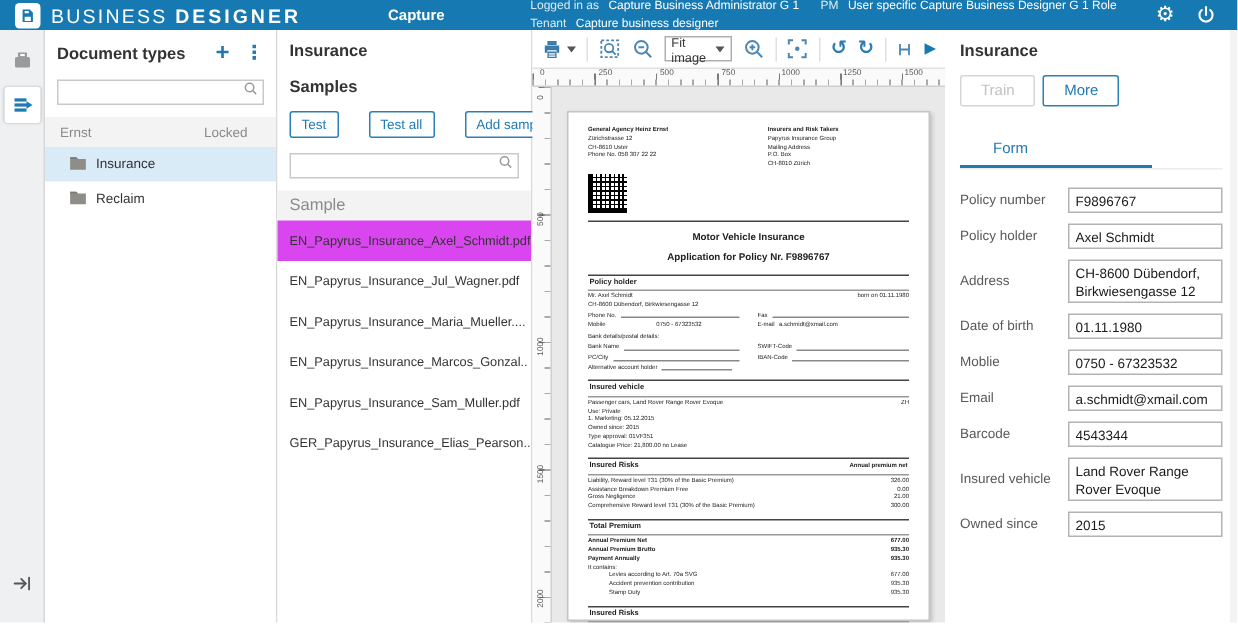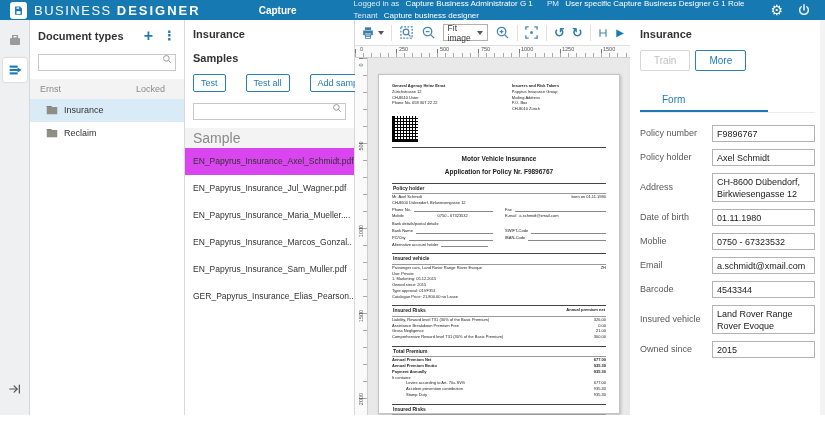--- a/index.html
+++ b/index.html
@@ -46,21 +46,21 @@
   .thead .col-locked { margin-left:auto; width:42px; }
   .drow { display:flex; align-items:center; height:23px; padding-left:16px; font-size:9px; color:#333; cursor:pointer; gap:6px; }
   .drow.selected { background:#d9ebf7; }
 
   .p2-head { padding:0 8px; }
   .p2-title1 { font-size:11px; font-weight:bold; margin-bottom:12px; }
   .p2-title2 { font-size:11px; font-weight:bold; margin-bottom:10px; }
   .btn-row { display:flex; align-items:center; gap:20px; margin-bottom:8px; }
   .btn-outline { background:#fff; border:1px solid #2a7fb5; color:#1f7ab4; font-size:9px; padding:3px 7px; border-radius:2px; cursor:pointer; font-family:inherit; white-space:nowrap; }
   .more-tri { color:#1779b1; font-size:10px; cursor:pointer; margin-left:2px; font-family:"DejaVu Sans", sans-serif; }
-  .list-head { background:#f3f3f3; color:#8a8a8a; font-size:14px; height:20px; display:flex; align-items:center; padding:0 8px; }
+  .list-head { background:#f3f3f3; color:#8a8a8a; font-size:11px; height:20px; display:flex; align-items:center; padding:0 8px; }
   .sample-item { height:27px; display:flex; align-items:center; padding:0 8px; font-size:8.5px; color:#333; white-space:nowrap; overflow:hidden; cursor:pointer; }
   .sample-item.selected { background:#d946ef; }
 
   
   .vtoolbar { height:26px; background:#fff; border-bottom:1px solid #e0e0e0; display:flex; align-items:center; padding:0 6px; gap:7px; }
   .tsep { width:1px; height:16px; background:#e0e0e0; }
   .tbtn { display:flex; align-items:center; cursor:pointer; }
   .caret-down { width:0; height:0; border-left:3px solid transparent; border-right:3px solid transparent; border-top:4px solid #555; margin-left:3px; }
   .fitbox { border:1px solid #b0b0b0; height:17px; width:72px; display:flex; align-items:center; justify-content:space-between; padding:0 4px; font-size:8.5px; color:#333; cursor:pointer; }
   .rot { font-family:"DejaVu Sans", sans-serif; font-size:13px; color:#2e7cb0; font-weight:bold; line-height:1; cursor:pointer; }

